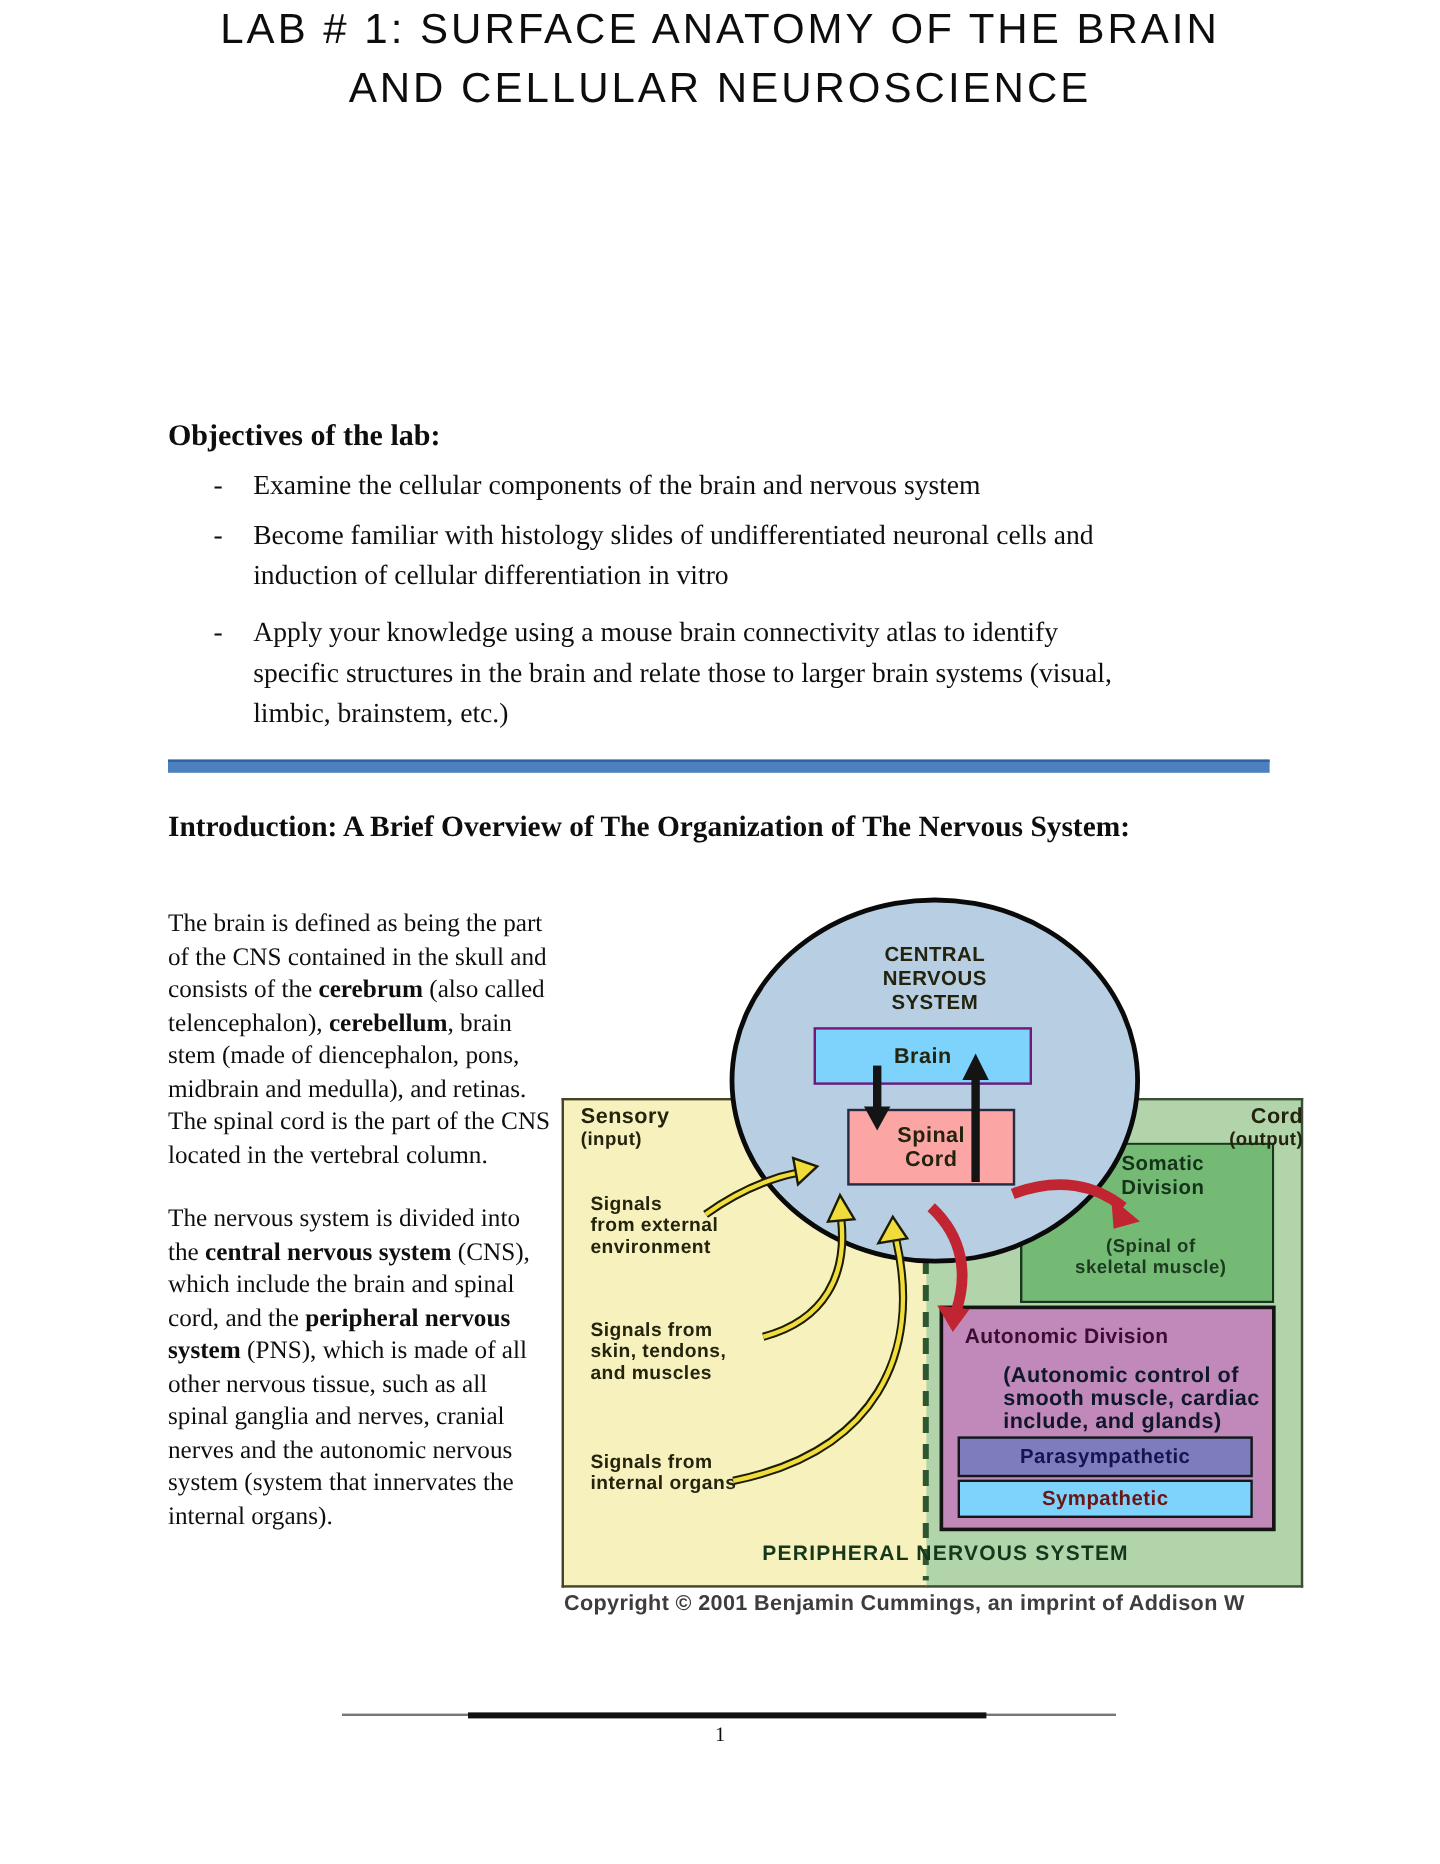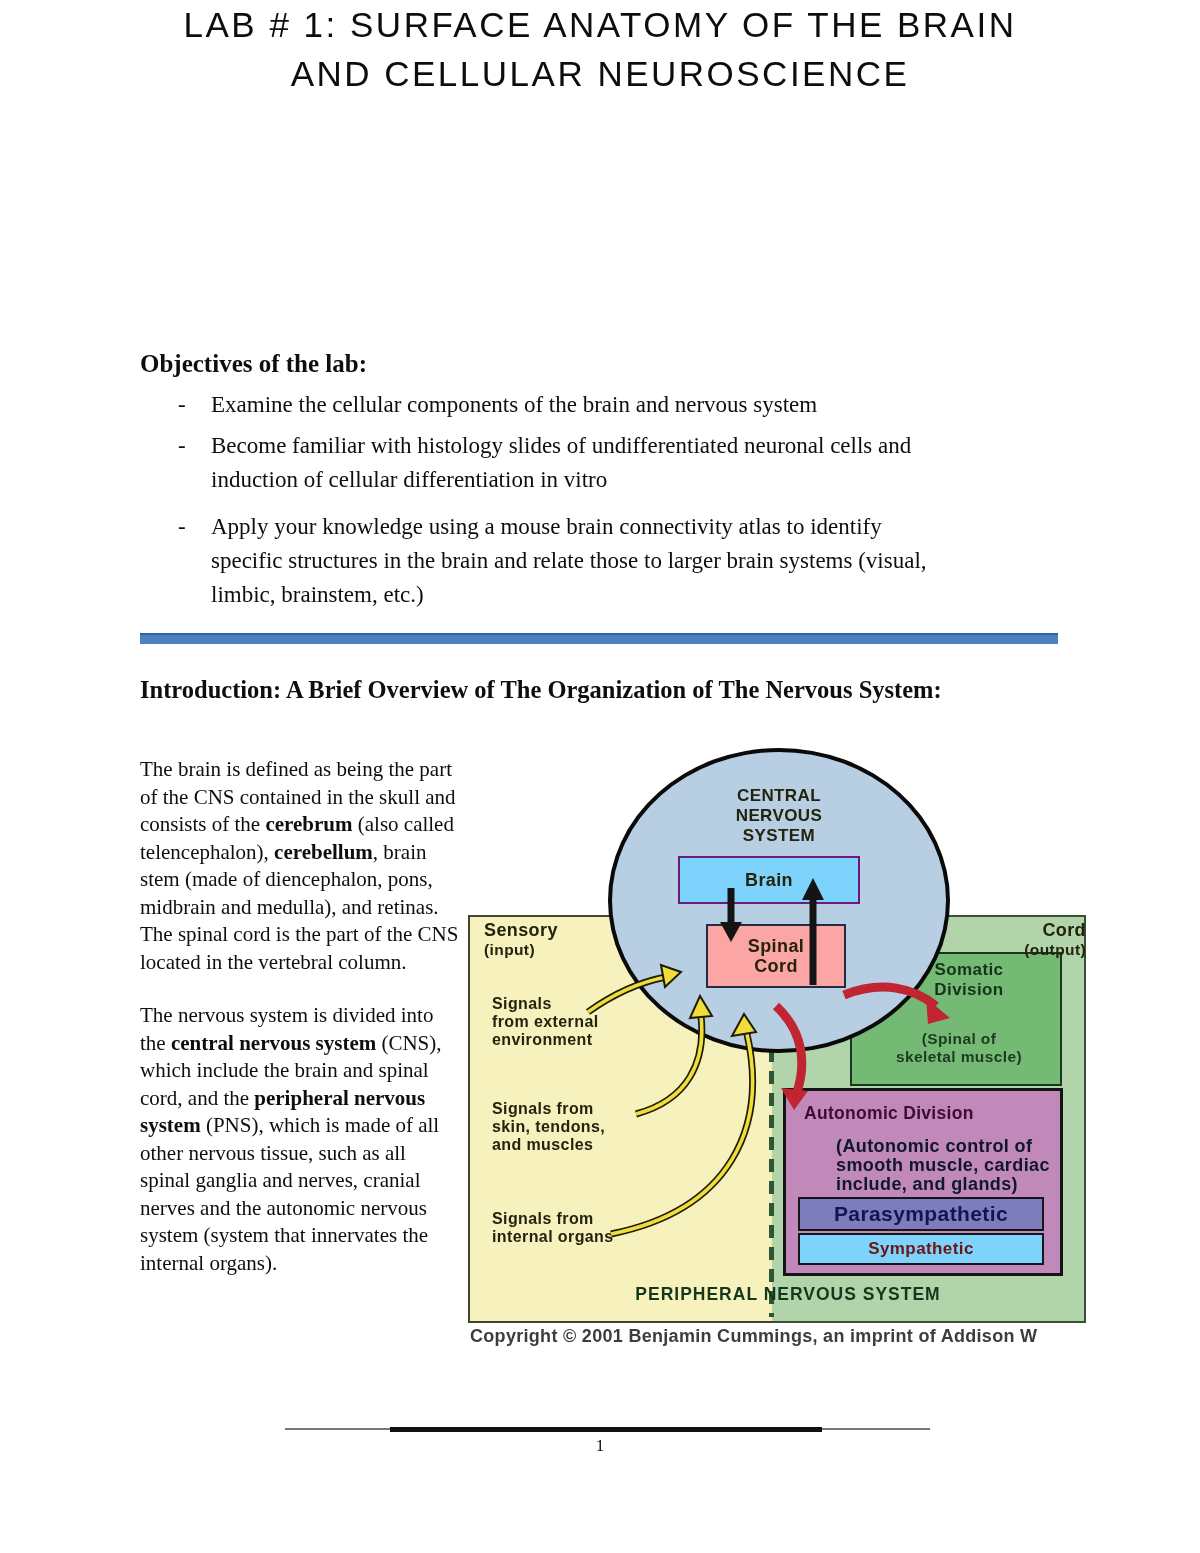--- a/index.html
+++ b/index.html
@@ -69,21 +69,21 @@
   .signal{font-size:16px;line-height:18px;}
   .sig1{left:24px;top:247px;}
   .sig2{left:24px;top:352px;}
   .sig3{left:24px;top:462px;}
   .somatic-title{left:382px;top:212px;width:208px;text-align:center;padding-left:30px;
     box-sizing:border-box;font-size:17px;line-height:20px;color:#14331a;z-index:5;}
   .somatic-sub{left:392px;top:282px;width:198px;text-align:center;
     font-size:15.5px;line-height:18px;color:#1c3a20;z-index:5;}
   .auto-title{left:18px;top:12px;font-size:17.5px;color:#3c0c35;letter-spacing:.3px;}
   .auto-sub{left:18px;top:46px;font-size:18px;line-height:19px;color:#0f172a;margin-left:32px;}
-  .para-lbl{font-size:21px;color:#14144e;}
+  .para-lbl{font-size:17px;color:#14144e;}
   .symp-lbl{font-size:17px;color:#6b1414;}
   .pns-lbl{left:120px;top:536px;width:400px;text-align:center;font-size:17.5px;
     letter-spacing:1px;color:#15381c;z-index:5;}
   .copyright{left:2px;top:578px;width:780px;white-space:nowrap;
     font-family:"Liberation Sans",sans-serif;font-weight:bold;font-size:18px;
     letter-spacing:.3px;color:#3d3d3d;z-index:5;}
   .fig-svg{left:0;top:0;width:640px;height:614px;z-index:6;pointer-events:none;}
 
   
   .foot-thin{left:285px;top:1428px;width:645px;height:2px;background:#777;}

